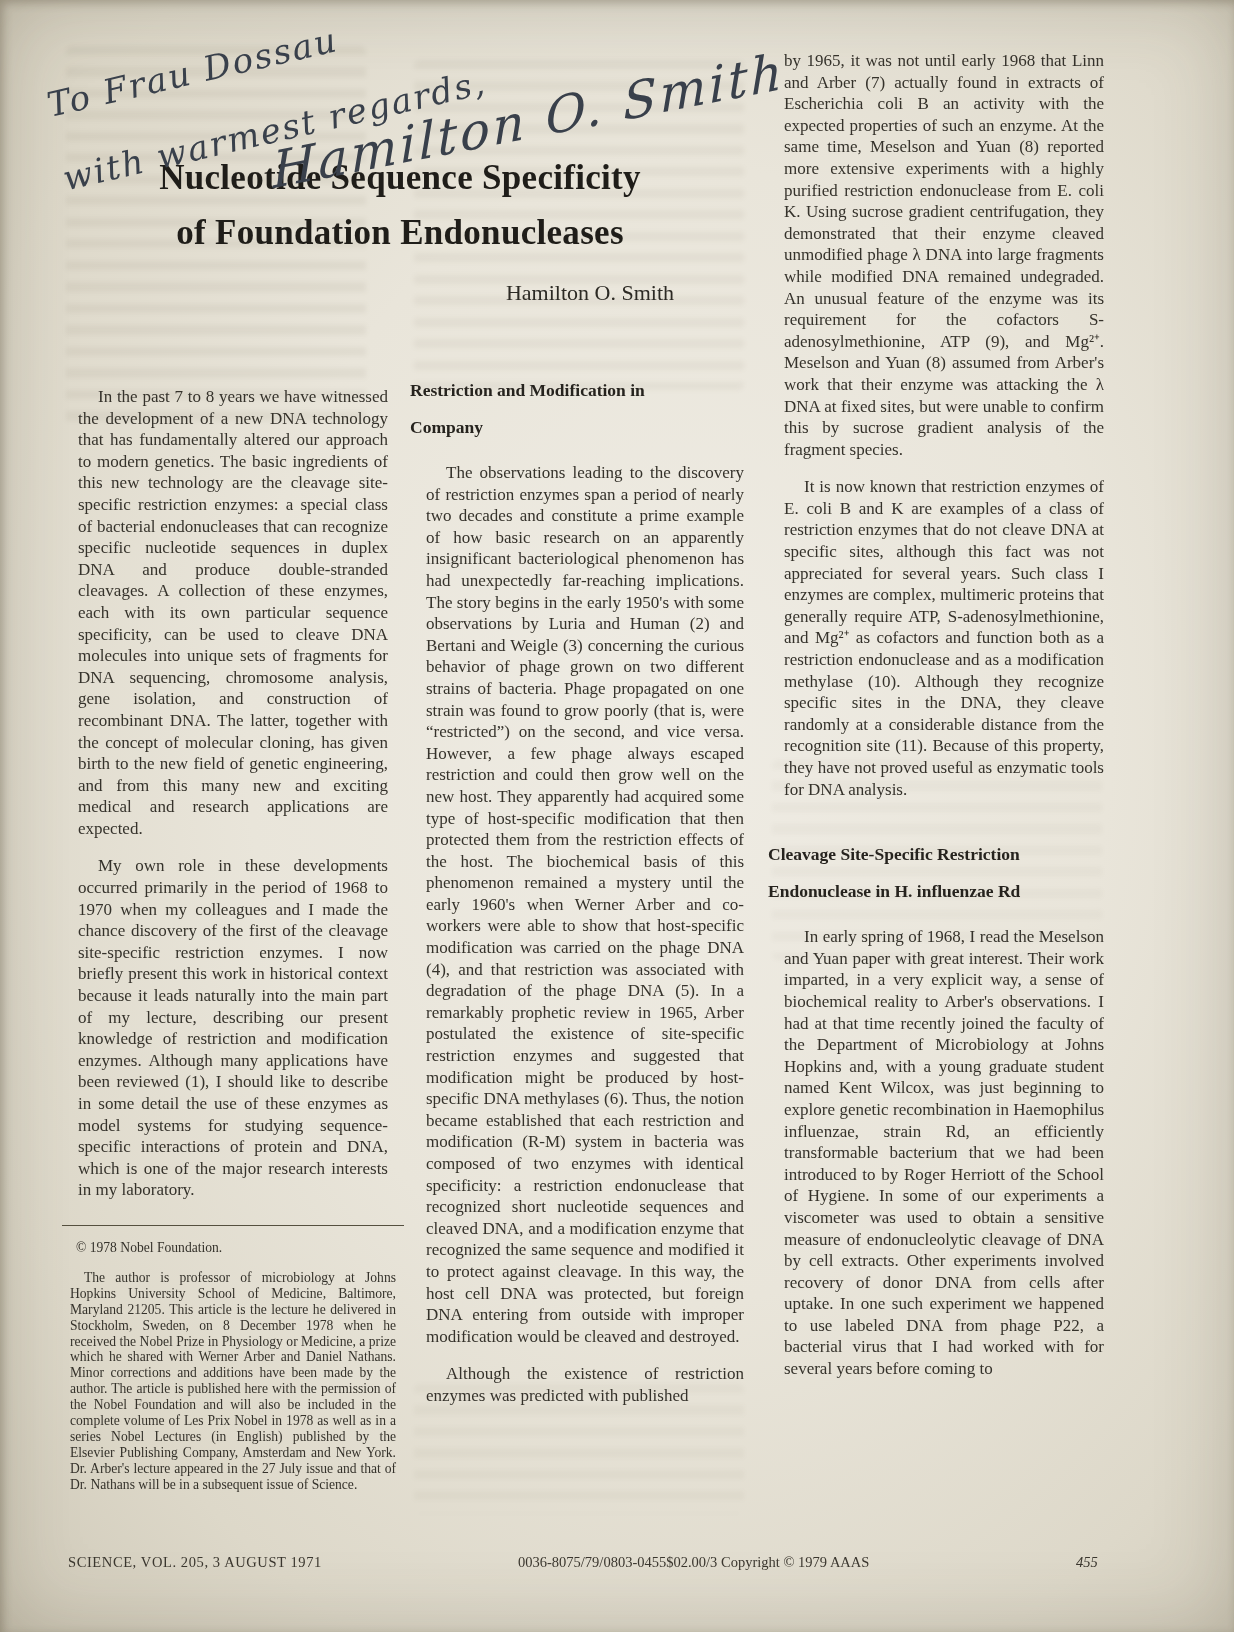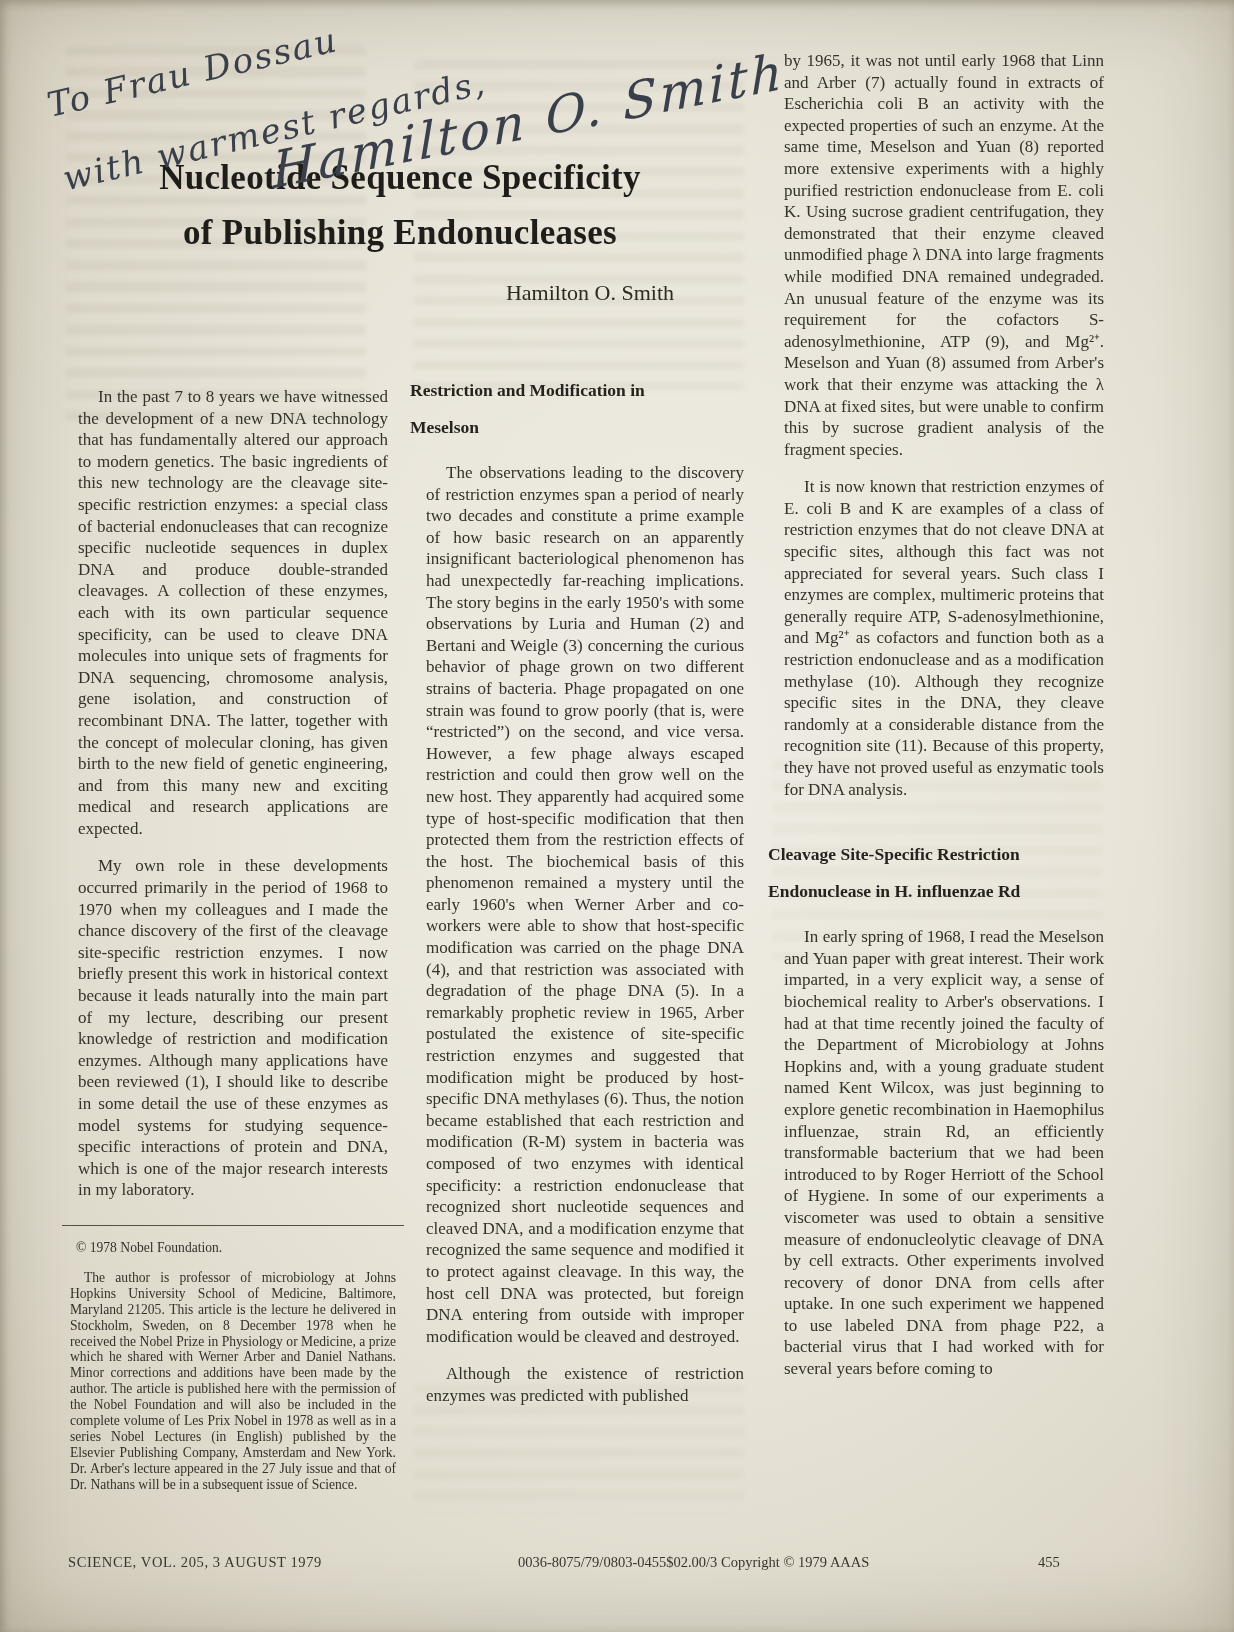--- a/index.html
+++ b/index.html
@@ -51,65 +51,65 @@
   .h-col3{width:330px;margin-top:36px;margin-bottom:10px;}
 
   .footnote-rule{border:none;border-top:1.2px solid #55503f;margin:24px 0 14px 0;width:342px;}
   .footnote{font-size:13.6px;line-height:15.9px;text-align:justify;}
   .footnote .fn-copy{text-indent:0;margin:14px;}
   .footnote .fn-body{text-indent:14px;margin:8px;}
 
   .footer{position:absolute;z-index:2;top:1554px;left:0;width:1234px;height:30px;font-size:14.5px;color:#3a362e;}
   .footer .f-left{position:absolute;left:68px;letter-spacing:.6px;}
   .footer .f-center{position:absolute;left:518px;}
-  .footer .f-right{position:absolute;left:1038px;}
+  .footer .f-right{position:absolute;left:1076px;font-style:italic;}
 </style>
 </head>
 <body>
 
 <div class="page">
 
   <div class="ghost g1"></div>
   <div class="ghost g2"></div>
   <div class="ghost g3"></div>
   <div class="ghost g4"></div>
 
   <div class="dedication ded-1">To Frau Dossau</div>
   <div class="dedication ded-2">with warmest regards,</div>
   <div class="dedication ded-sig">Hamilton O. Smith</div>
 
   <div class="title">
     <div>Nucleotide Sequence Specificity</div>
-    <div>of Publishing Endonucleases</div>
+    <div>of Foundation Endonucleases</div>
   </div>
 
   <div class="byline">Hamilton O. Smith</div>
 
   <div class="col col-1">
     <p>In the past 7 to 8 years we have witnessed the development of a new DNA technology that has fundamentally altered our approach to modern genetics. The basic ingredients of this new technology are the cleavage site-specific restriction enzymes: a special class of bacterial endonucleases that can recognize specific nucleotide sequences in duplex DNA and produce double-stranded cleavages. A collection of these enzymes, each with its own particular sequence specificity, can be used to cleave DNA molecules into unique sets of fragments for DNA sequencing, chromosome analysis, gene isolation, and construction of recombinant DNA. The latter, together with the concept of molecular cloning, has given birth to the new field of genetic engineering, and from this many new and exciting medical and research applications are expected.</p>
     <p>My own role in these developments occurred primarily in the period of 1968 to 1970 when my colleagues and I made the chance discovery of the first of the cleavage site-specific restriction enzymes. I now briefly present this work in historical context because it leads naturally into the main part of my lecture, describing our present knowledge of restriction and modification enzymes. Although many applications have been reviewed (1), I should like to describe in some detail the use of these enzymes as model systems for studying sequence-specific interactions of protein and DNA, which is one of the major research interests in my laboratory.</p>
     <hr class="footnote-rule">
     <div class="footnote">
       <p class="fn-copy">© 1978 Nobel Foundation.</p>
       <p class="fn-body">The author is professor of microbiology at Johns Hopkins University School of Medicine, Baltimore, Maryland 21205. This article is the lecture he delivered in Stockholm, Sweden, on 8 December 1978 when he received the Nobel Prize in Physiology or Medicine, a prize which he shared with Werner Arber and Daniel Nathans. Minor corrections and additions have been made by the author. The article is published here with the permission of the Nobel Foundation and will also be included in the complete volume of Les Prix Nobel in 1978 as well as in a series Nobel Lectures (in English) published by the Elsevier Publishing Company, Amsterdam and New York. Dr. Arber's lecture appeared in the 27 July issue and that of Dr. Nathans will be in a subsequent issue of Science.</p>
     </div>
   </div>
 
   <div class="col col-2">
-    <div class="section-heading h-col2">Restriction and Modification in Meselson</div>
+    <div class="section-heading h-col2">Restriction and Modification in Company</div>
     <p>The observations leading to the discovery of restriction enzymes span a period of nearly two decades and constitute a prime example of how basic research on an apparently insignificant bacteriological phenomenon has had unexpectedly far-reaching implications. The story begins in the early 1950's with some observations by Luria and Human (2) and Bertani and Weigle (3) concerning the curious behavior of phage grown on two different strains of bacteria. Phage propagated on one strain was found to grow poorly (that is, were “restricted”) on the second, and vice versa. However, a few phage always escaped restriction and could then grow well on the new host. They apparently had acquired some type of host-specific modification that then protected them from the restriction effects of the host. The biochemical basis of this phenomenon remained a mystery until the early 1960's when Werner Arber and co-workers were able to show that host-specific modification was carried on the phage DNA (4), and that restriction was associated with degradation of the phage DNA (5). In a remarkably prophetic review in 1965, Arber postulated the existence of site-specific restriction enzymes and suggested that modification might be produced by host-specific DNA methylases (6). Thus, the notion became established that each restriction and modification (R-M) system in bacteria was composed of two enzymes with identical specificity: a restriction endonuclease that recognized short nucleotide sequences and cleaved DNA, and a modification enzyme that recognized the same sequence and modified it to protect against cleavage. In this way, the host cell DNA was protected, but foreign DNA entering from outside with improper modification would be cleaved and destroyed.</p>
     <p>Although the existence of restriction enzymes was predicted with published</p>
   </div>
 
   <div class="col col-3">
     <p style="text-indent:0">by 1965, it was not until early 1968 that Linn and Arber (7) actually found in extracts of Escherichia coli B an activity with the expected properties of such an enzyme. At the same time, Meselson and Yuan (8) reported more extensive experiments with a highly purified restriction endonuclease from E. coli K. Using sucrose gradient centrifugation, they demonstrated that their enzyme cleaved unmodified phage λ DNA into large fragments while modified DNA remained undegraded. An unusual feature of the enzyme was its requirement for the cofactors S-adenosylmethionine, ATP (9), and Mg²⁺. Meselson and Yuan (8) assumed from Arber's work that their enzyme was attacking the λ DNA at fixed sites, but were unable to confirm this by sucrose gradient analysis of the fragment species.</p>
     <p>It is now known that restriction enzymes of E. coli B and K are examples of a class of restriction enzymes that do not cleave DNA at specific sites, although this fact was not appreciated for several years. Such class I enzymes are complex, multimeric proteins that generally require ATP, S-adenosylmethionine, and Mg²⁺ as cofactors and function both as a restriction endonuclease and as a modification methylase (10). Although they recognize specific sites in the DNA, they cleave randomly at a considerable distance from the recognition site (11). Because of this property, they have not proved useful as enzymatic tools for DNA analysis.</p>
     <div class="section-heading h-col3">Cleavage Site-Specific Restriction Endonuclease in H. influenzae Rd</div>
     <p>In early spring of 1968, I read the Meselson and Yuan paper with great interest. Their work imparted, in a very explicit way, a sense of biochemical reality to Arber's observations. I had at that time recently joined the faculty of the Department of Microbiology at Johns Hopkins and, with a young graduate student named Kent Wilcox, was just beginning to explore genetic recombination in Haemophilus influenzae, strain Rd, an efficiently transformable bacterium that we had been introduced to by Roger Herriott of the School of Hygiene. In some of our experiments a viscometer was used to obtain a sensitive measure of endonucleolytic cleavage of DNA by cell extracts. Other experiments involved recovery of donor DNA from cells after uptake. In one such experiment we happened to use labeled DNA from phage P22, a bacterial virus that I had worked with for several years before coming to</p>
   </div>
 
   <div class="footer">
-    <span class="f-left">SCIENCE, VOL. 205, 3 AUGUST 1979</span>
+    <span class="f-left">SCIENCE, VOL. 205, 3 AUGUST 1971</span>
     <span class="f-center">0036-8075/79/0803-0455$02.00/3   Copyright © 1979 AAAS</span>
     <span class="f-right">455</span>
   </div>
 
 </div>
 
 </body></html>

